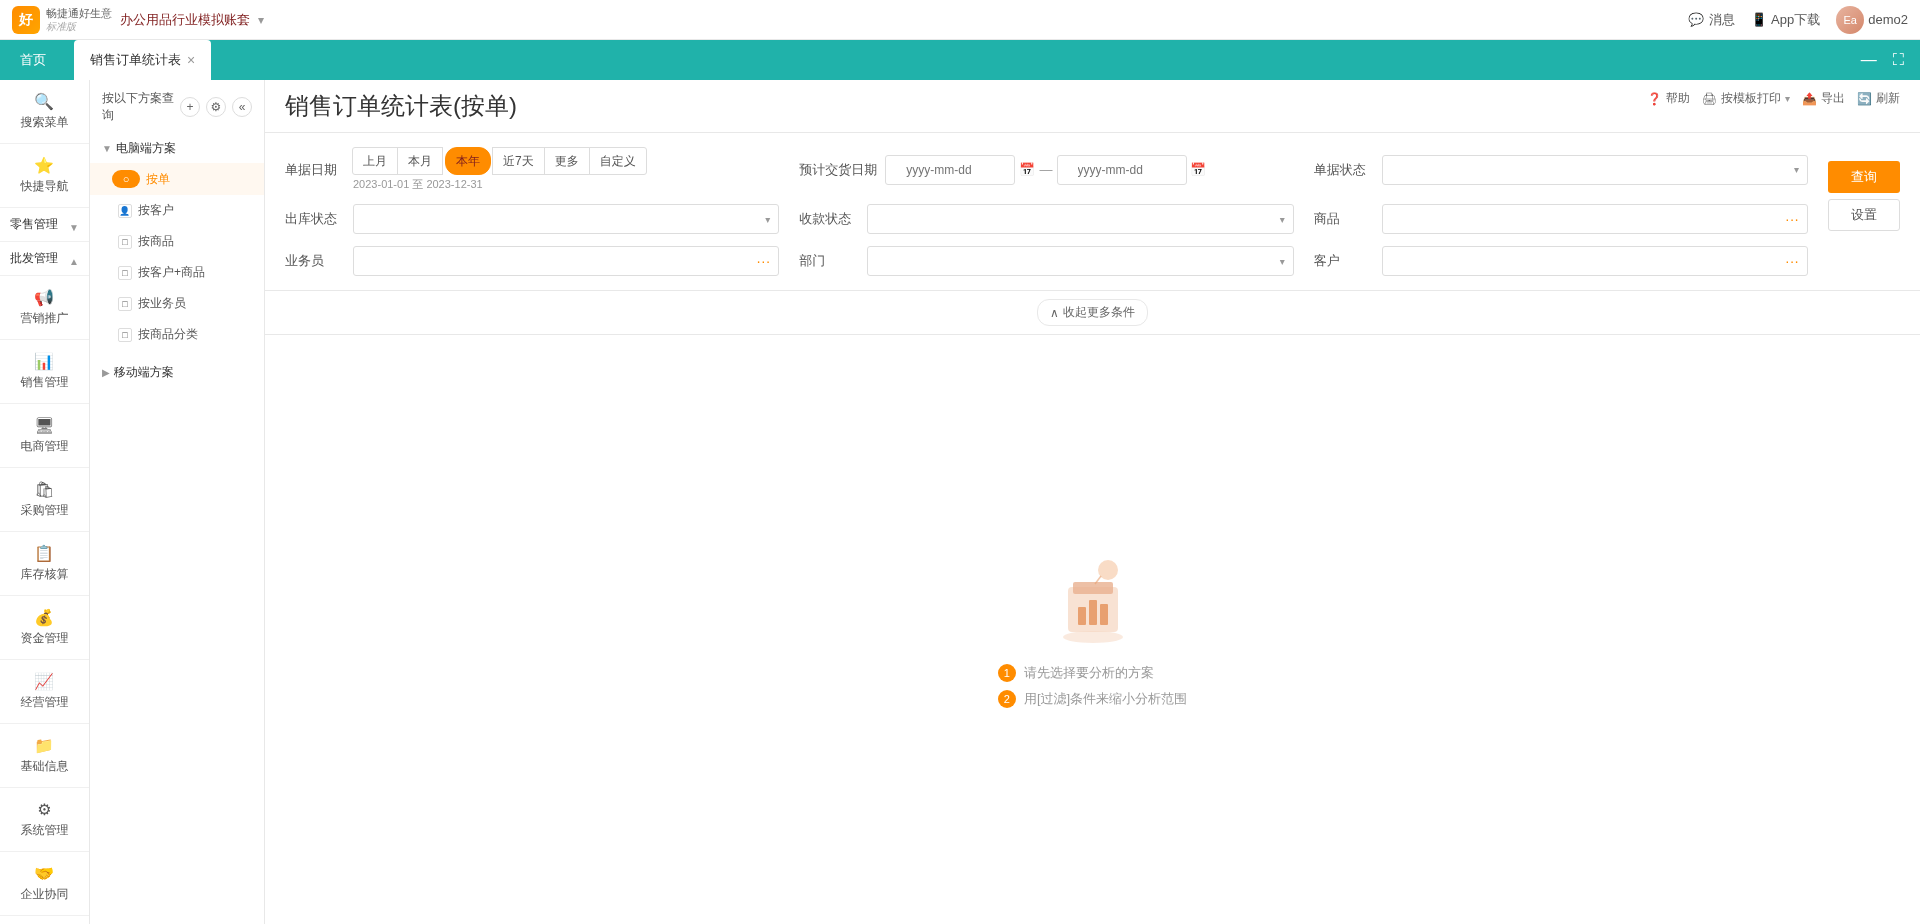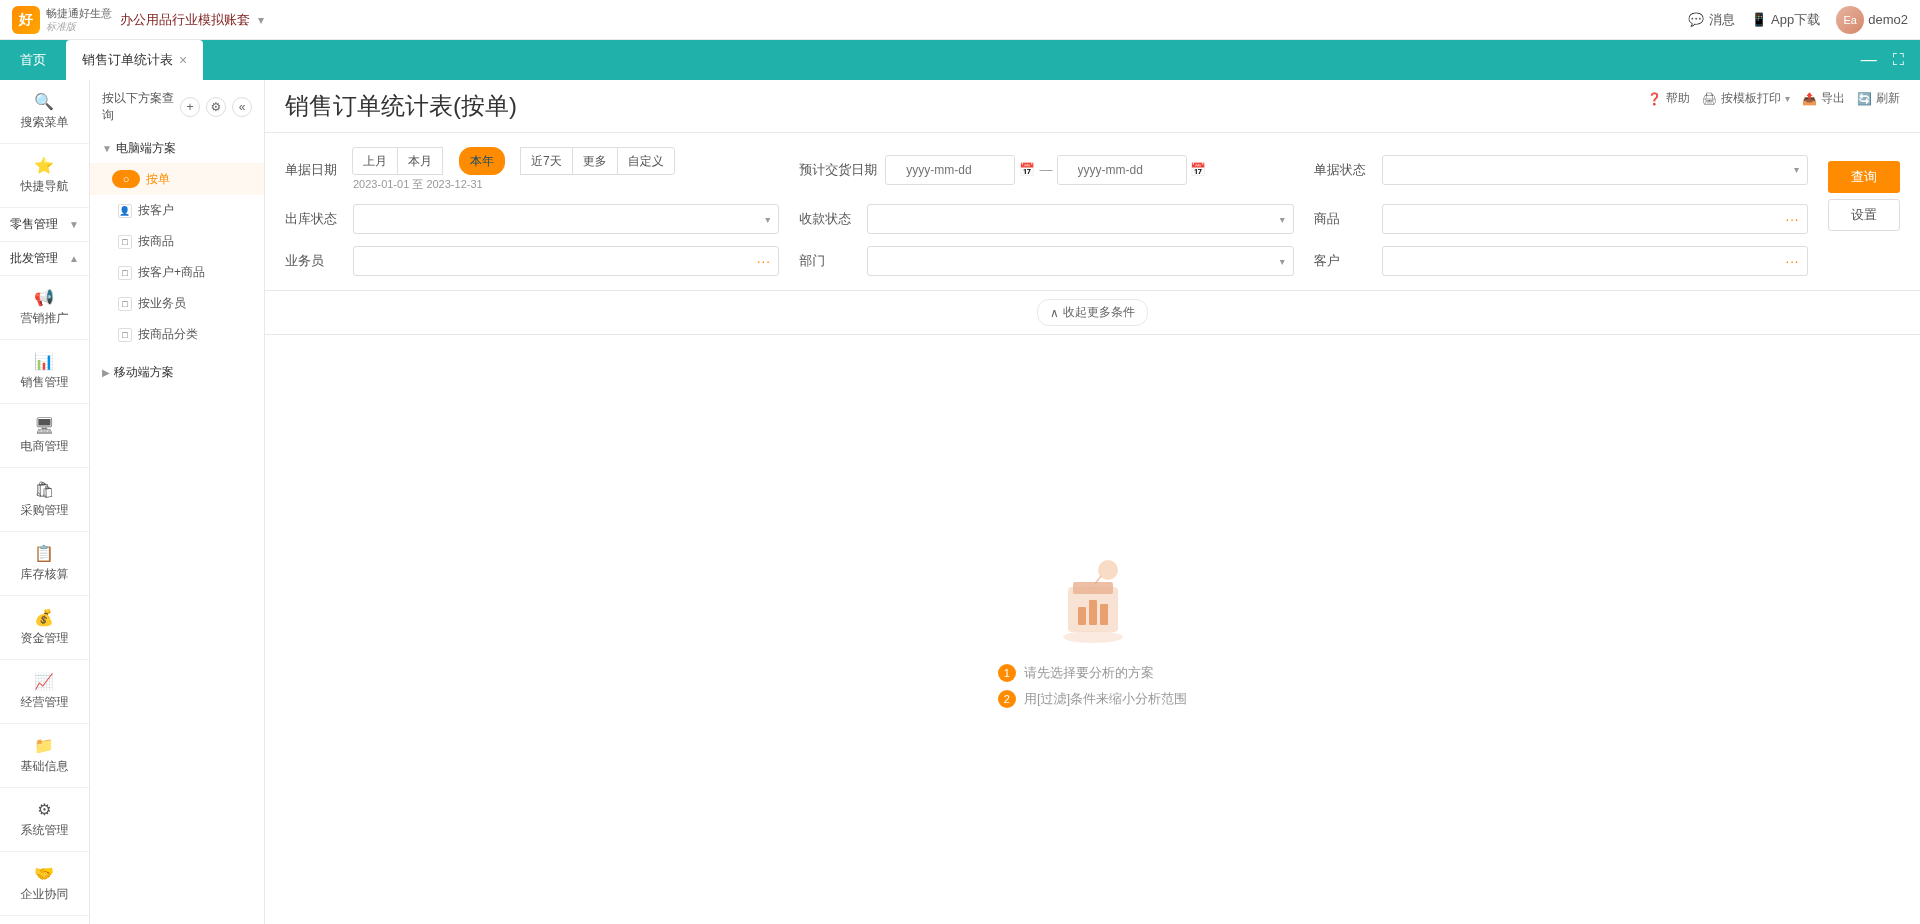--- a/index.html
+++ b/index.html
@@ -49,21 +49,21 @@
       height: 40px;
       padding: 0 16px;
       display: flex;
       align-items: center;
       gap: 6px;
       color: #333;
       font-size: 13px;
       cursor: pointer;
       background: #fff;
       border-radius: 4px 4px 0 0;
-      margin-left: 0;
+      margin-left: 8px;
     }
     .tab-close { color: #999; font-size: 14px; cursor: pointer; }
     .tab-bar-right { margin-left: auto; display: flex; align-items: center; gap: 8px; padding-right: 12px; }
     .tab-bar-btn { color: white; font-size: 16px; cursor: pointer; padding: 4px; }
 
     
     .main-layout {
       display: flex;
       flex: 1;
       overflow: hidden;
@@ -90,21 +90,21 @@
       align-items: center;
       gap: 3px;
       border-bottom: 1px solid #f0f0f0;
     }
     .sidebar-item-icon { font-size: 16px; }
     .sidebar-section {
       padding: 8px 10px;
       font-size: 12px;
       color: #333;
       display: flex;
-      align-items: center;
+      align-items: flex-end;
       justify-content: space-between;
       cursor: pointer;
       border-bottom: 1px solid #f0f0f0;
     }
     .sidebar-section-label { font-weight: 500; }
     .sidebar-section .arrow { font-size: 10px; color: #999; }
 
     
     .content-area {
       flex: 1;
@@ -218,25 +218,25 @@
       font-size: 12px;
       cursor: pointer;
       background: #fff;
       color: #555;
       margin-left: -1px;
     }
     .date-btn:first-child { border-radius: 3px 0 0 3px; }
     .date-btn:last-child { border-radius: 0 3px 3px 0; }
     .date-btn.active {
       background: #ff8c00;
-      color: #0c4a6e;
+      color: #7f1d1d;
       border-color: #ff8c00;
       border-radius: 12px;
       z-index: 1;
-      margin: 0 16px;
+      margin: 0 2px;
     }
 
     
     .collapse-row { display: flex; justify-content: center; padding: 8px 0; background: #fff; border-bottom: 1px solid #e8e8e8; }
     .collapse-btn { display: flex; align-items: center; gap: 4px; font-size: 12px; color: #666; cursor: pointer; padding: 4px 12px; border: 1px solid #e8e8e8; border-radius: 12px; background: #fff; }
 
     
     .action-buttons { display: flex; flex-direction: column; gap: 6px; padding: 14px 0 0 0; align-items: center; }
     .btn-query {
       width: 72px;

